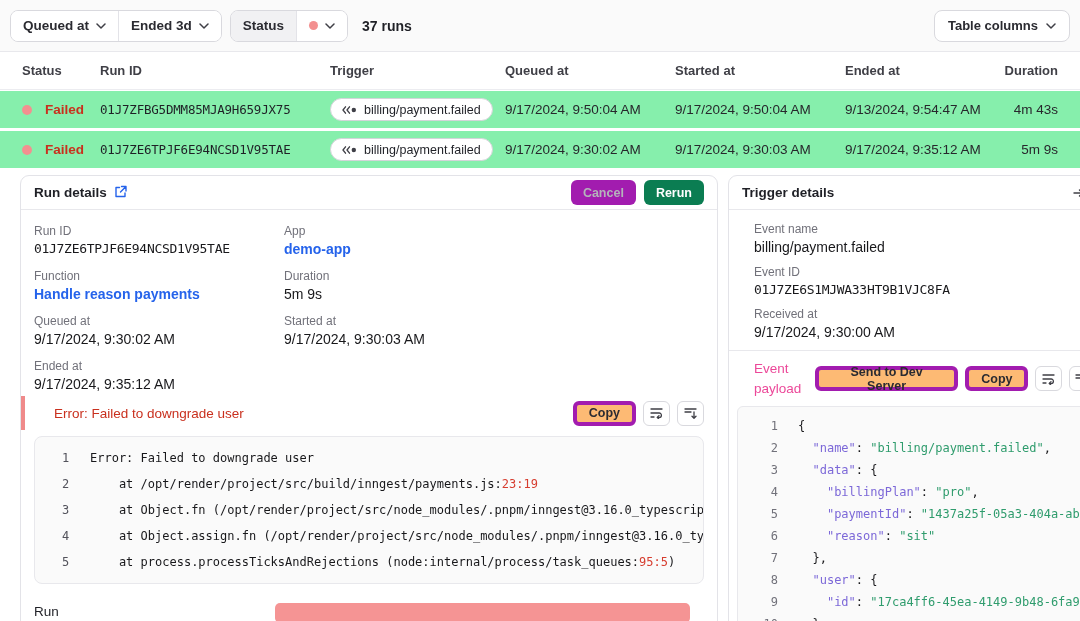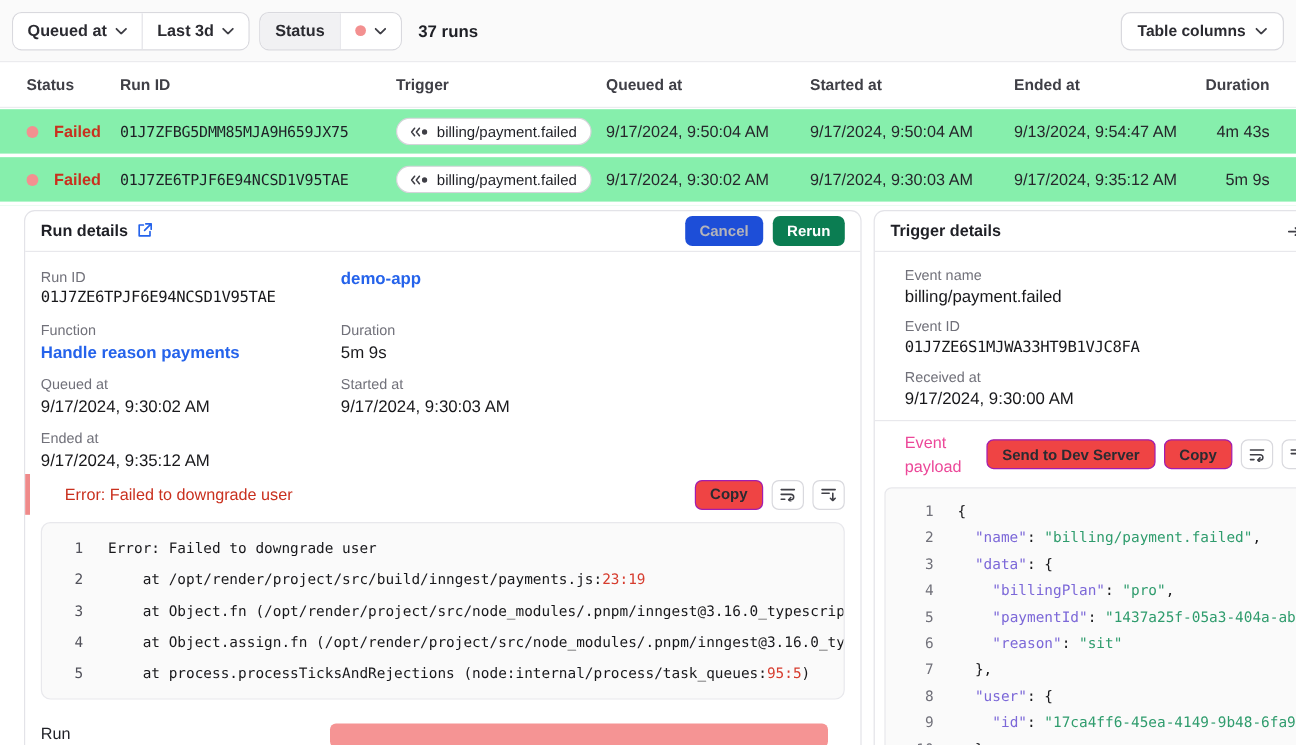--- a/index.html
+++ b/index.html
@@ -65,23 +65,23 @@
   .panel-left{ left:20px; width:698px; height:470px; border-radius:9px 9px 0 0; }
   .panel-right{ left:728px; width:380px; height:470px; border-radius:9px 0 0 0; }
   .panel-head{
     height:34px; display:flex; align-items:center; padding:0 13px;
     border-bottom:1px solid #e8e8ec;
   }
   .panel-title{ font-size:13.5px; font-weight:700; color:#1f2026; display:flex; align-items:flex-start; gap:7px; }
   .head-actions{ margin-left:auto; display:flex; align-items:center; gap:8px; }
   .btn{ display:inline-flex; align-items:center; justify-content:center;
     height:25px; padding:0 12px; border-radius:6px; font-size:12.5px; font-weight:600; cursor:pointer; border:none; }
-  .btn-cancel{ background:#1d4ed8; color:#b4b4ba; }
+  .btn-cancel{ background:#a21caf; color:#b4b4ba; }
   .btn-rerun{ background:#0b7d52; color:#fff; }
-  .btn-outline{ background:#ef4444; border:1px solid #a21caf; color:#2b2b31; font-weight:600; }
+  .btn-outline{ background:#fdba74; border:4px solid #a21caf; color:#2b2b31; font-weight:600; }
   .icon-btn{ width:27px; height:25px; padding:0; display:inline-flex; align-items:center; justify-content:center;
     background:#fff; border:1px solid #d9d9de; border-radius:6px; cursor:pointer; }
 
   .info-grid{ display:grid; grid-template-columns:250px 1fr; row-gap:12px; padding:14px 13px 0; }
   .pr .info-grid{ display:block; padding:12px 24px 0 25px; }
   .pr .field{ margin-bottom:10px; }
   .f-label{ font-size:12px; color:#71717a; margin-bottom:3px; }
   .f-value{ font-size:14px; color:#18181b; }
   .v-mono{ font-family:"DejaVu Sans Mono", monospace; font-size:13px; letter-spacing:-0.3px; }
   .v-link{ color:#2563eb; font-weight:600; cursor:pointer; }
@@ -128,21 +128,21 @@
 
 <div class="topbar">
   <div class="seg-group">
     <div class="seg">
       <span>Queued at</span>
       <svg class="chev" width="10" height="6" viewBox="0 0 10 6">
           <path d="M1 1l4 4 4-4" fill="none" stroke="#3f3f46" stroke-width="1.5" stroke-linecap="round" stroke-linejoin="round"></path>
         </svg>
     </div>
     <div class="seg">
-      <span>Last 3d</span>
+      <span>Ended 3d</span>
       <svg class="chev" width="10" height="6" viewBox="0 0 10 6">
           <path d="M1 1l4 4 4-4" fill="none" stroke="#3f3f46" stroke-width="1.5" stroke-linecap="round" stroke-linejoin="round"></path>
         </svg>
     </div>
   </div>
 
   <div class="seg-group group-gap">
     <div class="seg muted-bg">
       <span>Status</span>
     </div>
@@ -235,20 +235,21 @@
       <button class="btn btn-rerun">Rerun</button>
     </span>
   </div>
 
   <div class="info-grid">
     <div class="field">
       <div class="f-label">Run ID</div>
       <div class="f-value v-mono">01J7ZE6TPJF6E94NCSD1V95TAE</div>
     </div>
     <div class="field">
+      <div class="f-label">App</div>
       <div class="f-value v-link">demo-app</div>
     </div>
     <div class="field">
       <div class="f-label">Function</div>
       <div class="f-value v-link">Handle reason payments</div>
     </div>
     <div class="field">
       <div class="f-label">Duration</div>
       <div class="f-value">5m 9s</div>
     </div>

